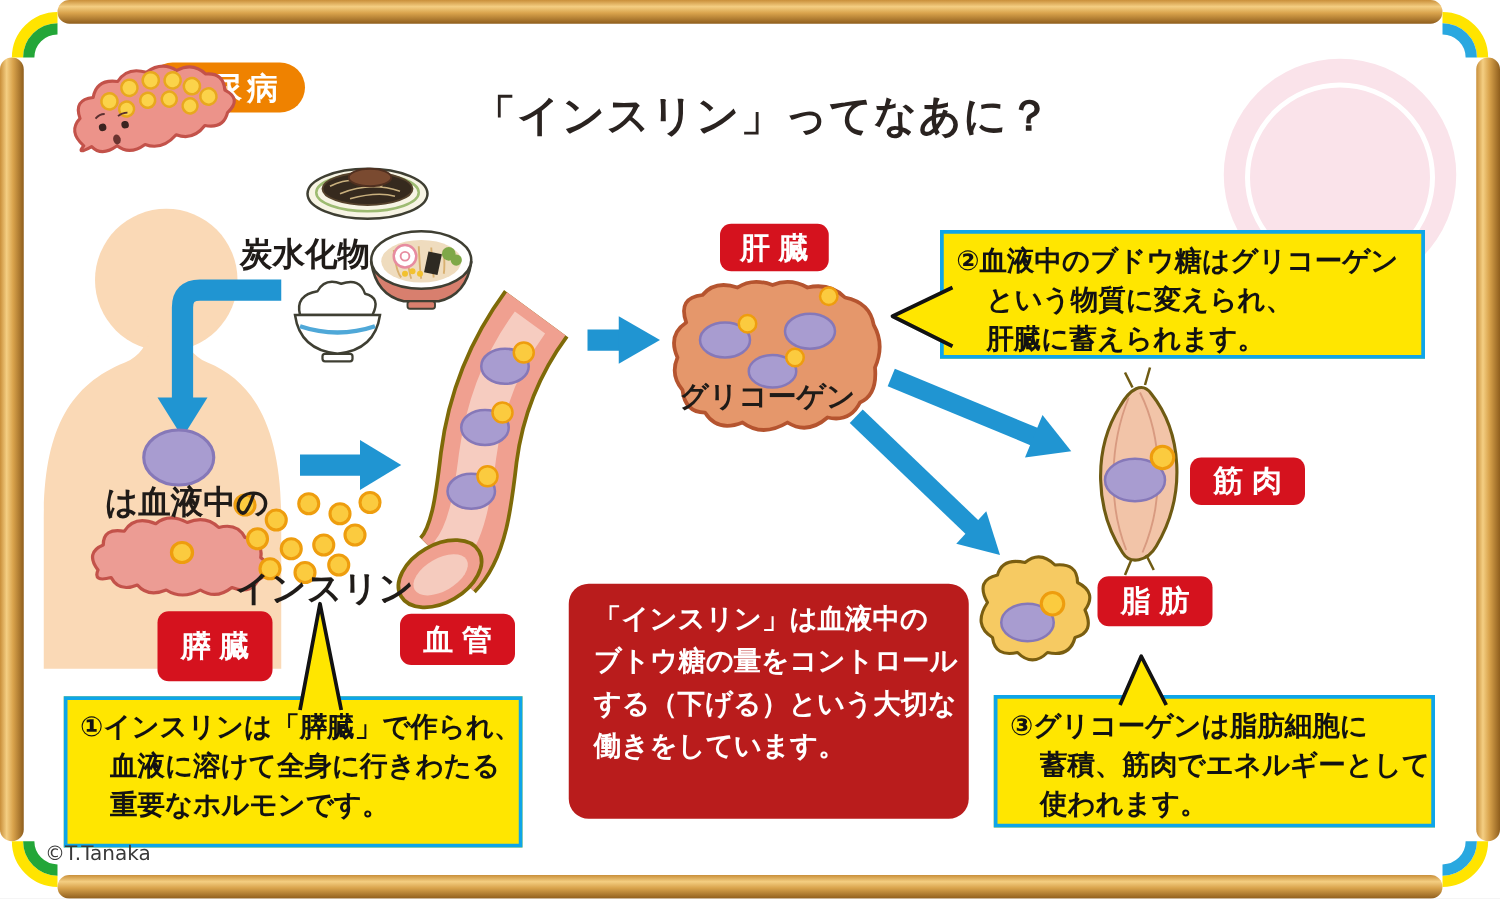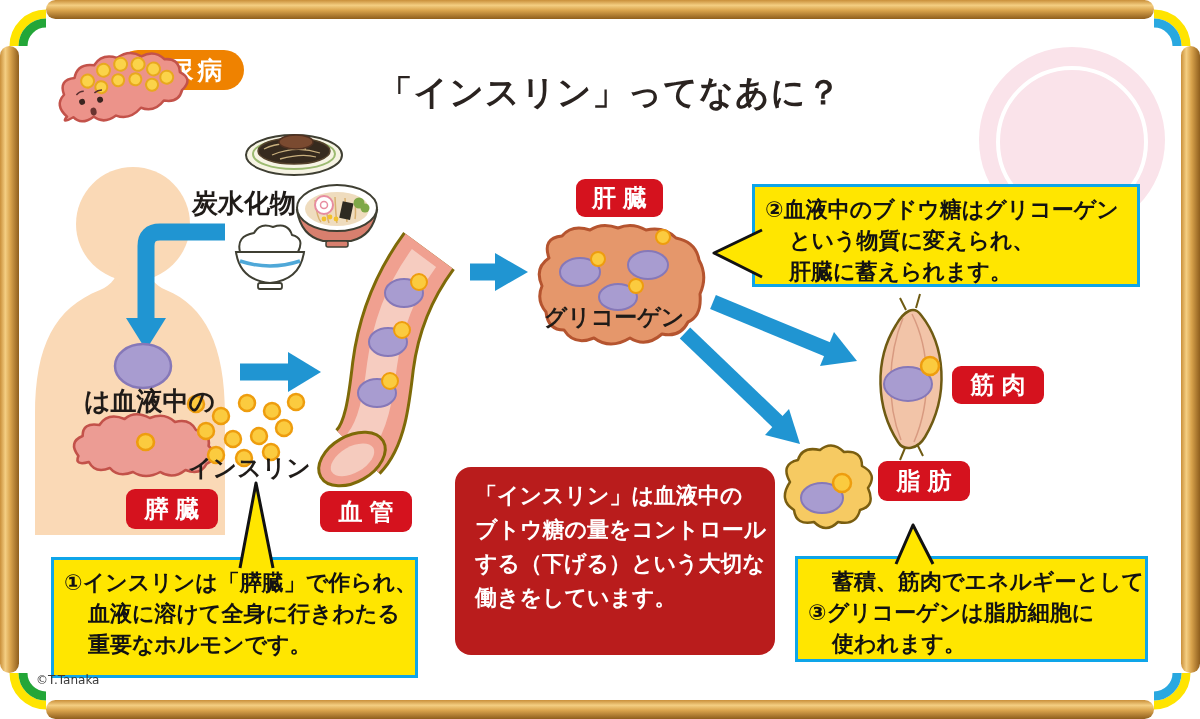--- a/index.html
+++ b/index.html
@@ -5,41 +5,41 @@
   html,body{margin:0;padding:0;background:#e8e8e8;}
   #canvas{
     position:relative;width:1200px;height:719px;background:#ffffff;
     overflow:hidden;font-family:"DejaVu Sans","Liberation Sans",sans-serif;
   }
   .abs{position:absolute;}
   .nowrap{white-space:nowrap;}
   
   .title{font-size:34px;font-weight:bold;color:#2a2320;text-align:center;letter-spacing:1px;}
   .ill-label{font-size:26px;font-weight:bold;color:#1f1b18;}
-  .ill-label.small{font-size:24px;font-family:Liberation Serif, serif;}
+  .ill-label.small{font-size:28px;font-family:Liberation Serif, serif;}
   .ill-label.glyc{font-size:23px;text-align:center;}
   
   .pill-badge{
     background:#ef8200;color:#fff;border-radius:22px;
     display:flex;align-items:center;justify-content:center;
     font-size:25px;font-weight:bold;letter-spacing:4px;text-indent:4px;
   }
   .red-badge{
     background:#d5121e;color:#fff;border-radius:9px;
     display:flex;align-items:center;justify-content:center;
     font-size:24px;font-weight:bold;letter-spacing:7px;text-indent:7px;
   }
   
   .callout{background:#ffe600;border:3px solid #0ea5e9;box-sizing:border-box;padding:7px 10px;}
   .callout .ln{font-size:22px;line-height:31px;font-weight:bold;color:#121212;white-space:nowrap;}
   .callout .ln.indent{padding-left:24px;}
   
   .summary{background:#b91c1c;border-radius:16px;box-sizing:border-box;padding:12px 14px 0 20px;}
   .summary .ln{font-size:22px;line-height:34px;font-weight:bold;color:#ffffff;white-space:nowrap;}
-  .credit{font-size:12px;color:#3a3a3a;}
+  .credit{font-size:16px;color:#3a3a3a;}
   svg{display:block;}
   .tail-svg{pointer-events:none;}
 </style>
 </head>
 <body>
 
 <div id="canvas">
 
   <svg class="abs" style="left:0;top:0;" width="1200" height="719" viewBox="0 0 1200 719">
     <defs>
@@ -240,21 +240,21 @@
   <div class="abs title nowrap" style="left:330px;top:70px;width:560px;">「インスリン」ってなあに？</div>
 
   <div class="abs ill-label nowrap" style="left:192px;top:186px;">炭水化物</div>
 
   <div class="abs ill-label nowrap" style="left:84px;top:384px;">は血液中の</div>
 
   <div class="abs ill-label small nowrap" style="left:188px;top:452px;">インスリン</div>
 
   <div class="abs ill-label glyc nowrap" style="left:536px;top:302px;width:156px;">グリコーゲン</div>
 
-  <div class="abs red-badge" style="left:126px;top:489px;width:92px;height:40px;">
+  <div class="abs red-badge" style="left:126px;top:489px;width:92px;height:56px;">
     <span>膵臓</span>
   </div>
   <div class="abs red-badge" style="left:320px;top:491px;width:92px;height:41px;">
     <span>血管</span>
   </div>
   <div class="abs red-badge" style="left:576px;top:179px;width:87px;height:38px;">
     <span>肝臓</span>
   </div>
   <div class="abs red-badge" style="left:952px;top:366px;width:92px;height:38px;">
     <span>筋肉</span>
@@ -275,22 +275,22 @@
   <div class="abs callout" style="left:51px;top:557px;width:367px;height:121px;">
     <div class="ln">①インスリンは「膵臓」で作られ、</div>
     <div class="ln indent">血液に溶けて全身に行きわたる</div>
     <div class="ln indent">重要なホルモンです。</div>
   </div>
   <svg class="abs tail-svg" style="left:230px;top:478px;z-index:3;" width="52" height="92" viewBox="0 0 52 92">
     <path d="M10,90 L26,5 L43,90" fill="#ffe600" stroke="#121212" stroke-width="3" stroke-linejoin="round"></path>
   </svg>
 
   <div class="abs callout" style="left:795px;top:556px;width:353px;height:106px;">
+    <div class="ln">③グリコーゲンは脂肪細胞に</div>
     <div class="ln indent">蓄積、筋肉でエネルギーとして</div>
-    <div class="ln">③グリコーゲンは脂肪細胞に</div>
     <div class="ln indent">使われます。</div>
   </div>
   <svg class="abs tail-svg" style="left:888px;top:518px;z-index:3;" width="52" height="48" viewBox="0 0 52 48">
     <path d="M8,46 L25,7 L45,46" fill="#ffe600" stroke="#121212" stroke-width="3" stroke-linejoin="round"></path>
   </svg>
 
   <div class="abs summary" style="left:455px;top:467px;width:320px;height:188px;">
     <div class="ln">「インスリン」は血液中の</div>
     <div class="ln">ブトウ糖の量をコントロール</div>
     <div class="ln">する（下げる）という大切な</div>

